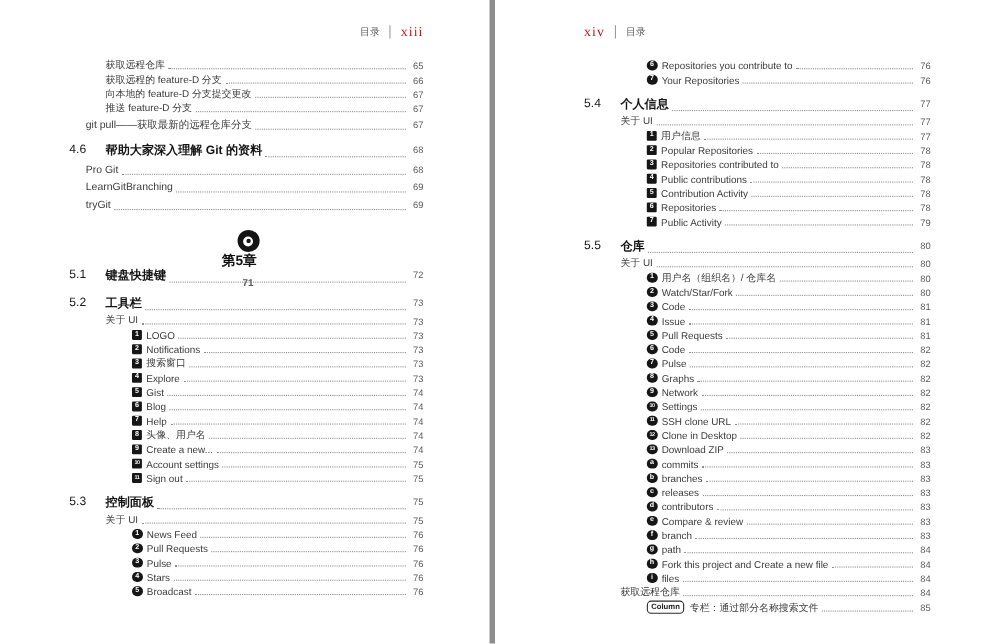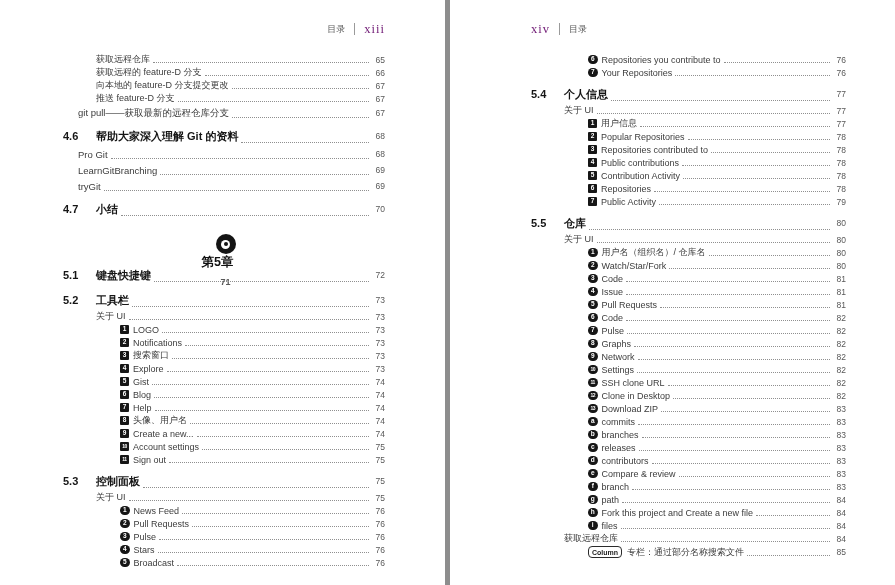--- a/index.html
+++ b/index.html
@@ -9,27 +9,27 @@
     -webkit-font-smoothing:antialiased;
   }
   .gutter{position:absolute;left:445px;top:0;width:5px;height:585px;background:#8d8d8d;}
   .page{position:absolute;top:22px;}
   .page.left{left:63px;width:322px;}
   .page.right{left:531px;width:315px;}
   .page-header{height:14px;font-size:9px;color:#5a5a5a;display:flex;align-items:center;}
   .page.left .page-header{justify-content:flex-end;}
   .page.right .page-header{justify-content:flex-start;}
   .hdr-bar{display:inline-block;width:1px;height:12px;background:#9a9a9a;margin:0 9px;}
-  .roman{font-family:"Liberation Serif","DejaVu Serif",serif;font-size:12.5px;color:#701a75;letter-spacing:1px;}
+  .roman{font-family:"Liberation Serif","DejaVu Serif",serif;font-size:12.5px;color:#b91c1c;letter-spacing:1px;}
   .entries{margin-top:17px;}
 
   .toc-row{display:flex;align-items:center;height:13px;font-size:9.5px;color:#3c3c3c;}
   .toc-row .leader{flex:1;border-bottom:1px dotted #8f8f8f;margin:0 3px;align-self:flex-end;margin-bottom:3px;}
   .toc-row .pg{flex:none;font-size:8.5px;color:#585858;min-width:13px;text-align:right;}
-  .toc-row .num{flex:none;width:33px;font-weight:bold;}
+  .toc-row .num{flex:none;width:33px;font-weight:normal;}
 
   .toc-row.section{height:20px;margin-top:5px;font-size:11px;font-weight:bold;color:#151515;}
   .toc-row.section .pg{font-size:8.5px;font-weight:normal;}
 
   .toc-row.sub1{padding-left:15px;height:16px;}
   .toc-row.sub2{padding-left:33px;height:13px;font-size:9px;}
   .toc-row.badge-row{padding-left:57px;height:13px;font-size:9px;}
   .toc-row.column-row{padding-left:57px;height:14px;font-size:9px;justify-content:flex-end;}
 
   .badge{flex:none;width:9px;height:9px;background:#161616;color:#ffffff;display:flex;
@@ -101,26 +101,20 @@
       <div class="toc-row sub1">
         <span class="label">LearnGitBranching</span>
         <span class="leader"></span>
         <span class="pg">69</span>
       </div>
       <div class="toc-row sub1">
         <span class="label">tryGit</span>
         <span class="leader"></span>
         <span class="pg">69</span>
       </div>
-      <div class="toc-row section">
-        <span class="num">4.7</span>
-        <span class="label">小结</span>
-        <span class="leader"></span>
-        <span class="pg">70</span>
-      </div>
       <div class="toc-row chapter">
         <span class="ch-icon"></span>
         <span class="ch-num">第5章</span>
         <span class="leader"></span>
         <span class="pg">71</span>
       </div>
       <div class="toc-row section">
         <span class="num">5.1</span>
         <span class="label">键盘快捷键</span>
         <span class="leader"></span>

